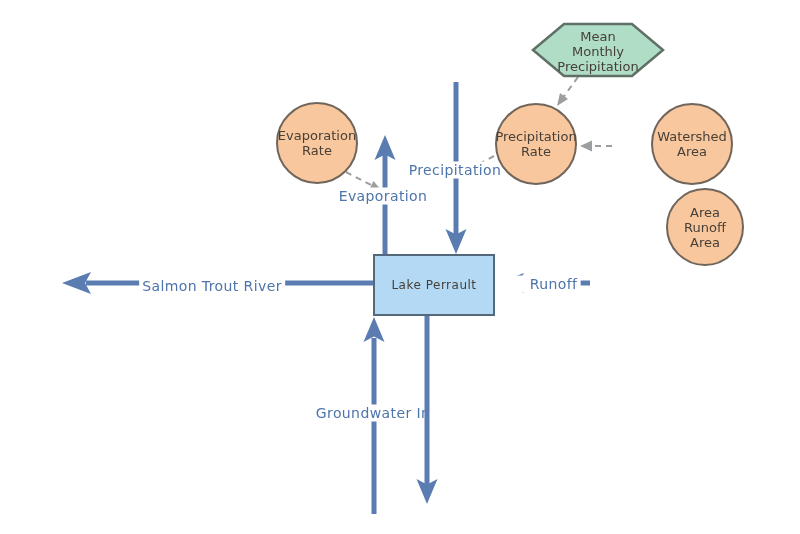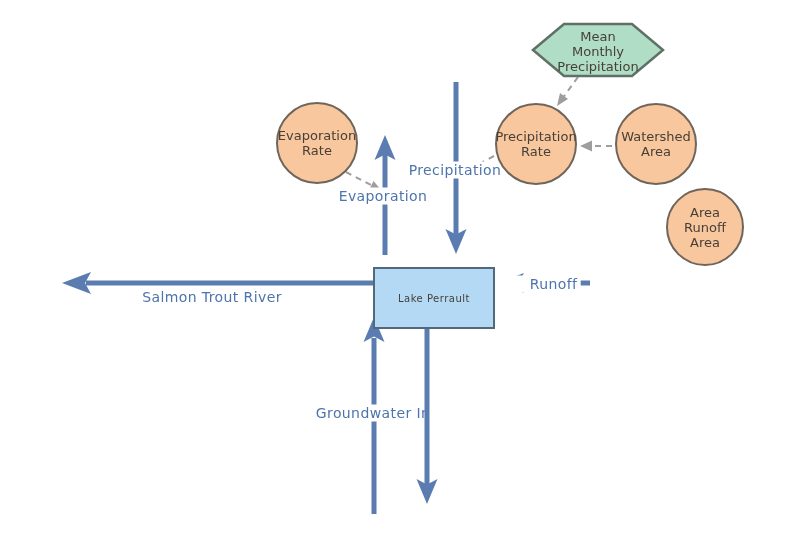--- a/index.html
+++ b/index.html
@@ -17,23 +17,22 @@
   }
   .flow-label.low{z-index:2;}
   .node{position:absolute;z-index:5;display:flex;flex-direction:column;
     align-items:center;justify-content:center;text-align:center;
     color:#474039;box-sizing:border-box;}
   .converter{
     border-radius:50%;background:#f8c79d;border:2px solid #70655b;
     font-size:13px;line-height:15px;white-space:nowrap;
   }
   .stock{
-    background:#b3d9f4;border:2.5px solid #54687c;font-size:10px;
+    background:#b3d9f4;border:2.5px solid #54687c;font-size:12px;
     letter-spacing:0.5px;
-    margin-top:13px;
   }
   .hex-wrap{position:absolute;z-index:5;}
   .hex-text{
     position:absolute;z-index:6;text-align:center;color:#474039;
     font-size:13px;line-height:15px;white-space:nowrap;
   }
 </style>
 </head>
 <body>
 
@@ -68,38 +67,38 @@
     <line x1="494" y1="156" x2="466" y2="171" stroke="#9e9e9e" stroke-width="2" stroke-dasharray="6 5"></line>
   </svg>
 
   <div class="flow-label low" style="left:373px;top:413px;">Groundwater In</div>
 
   <svg class="layer3" width="800" height="534" viewBox="0 0 800 534">
     <line x1="427" y1="315" x2="427" y2="486" stroke="#5b7cb0" stroke-width="5"></line>
     <polygon points="427,504 416.5,479 427,484.5 437.5,479" fill="#5b7cb0"></polygon>
   </svg>
 
-  <div class="flow-label" style="left:212px;top:297px;">Salmon Trout River</div>
+  <div class="flow-label" style="left:212px;top:286px;">Salmon Trout River</div>
   <div class="flow-label" style="left:531px;top:284px;padding-left:48px;">Runoff</div>
   <div class="flow-label" style="left:455px;top:170px;">Precipitation</div>
   <div class="flow-label" style="left:383px;top:196px;">Evaporation</div>
 
   <div class="node stock" style="left:373px;top:254px;width:122px;height:62px;">
     <span>Lake Perrault</span>
   </div>
 
   <div class="node converter" style="left:276px;top:102px;width:82px;height:82px;">
     <span>Evaporation</span>
     <span>Rate</span>
   </div>
   <div class="node converter" style="left:495px;top:103px;width:82px;height:82px;">
     <span>Precipitation</span>
     <span>Rate</span>
   </div>
-  <div class="node converter" style="left:615px;top:103px;width:82px;height:82px;text-align:right;">
+  <div class="node converter" style="left:651px;top:103px;width:82px;height:82px;text-align:right;">
     <span>Watershed</span>
     <span>Area</span>
   </div>
   <div class="node converter" style="left:666px;top:188px;width:78px;height:78px;">
     <span>Area</span>
     <span>Runoff</span>
     <span>Area</span>
   </div>
 
   <svg class="hex-wrap" style="left:531px;top:21px;" width="134" height="58" viewBox="0 0 134 58">

